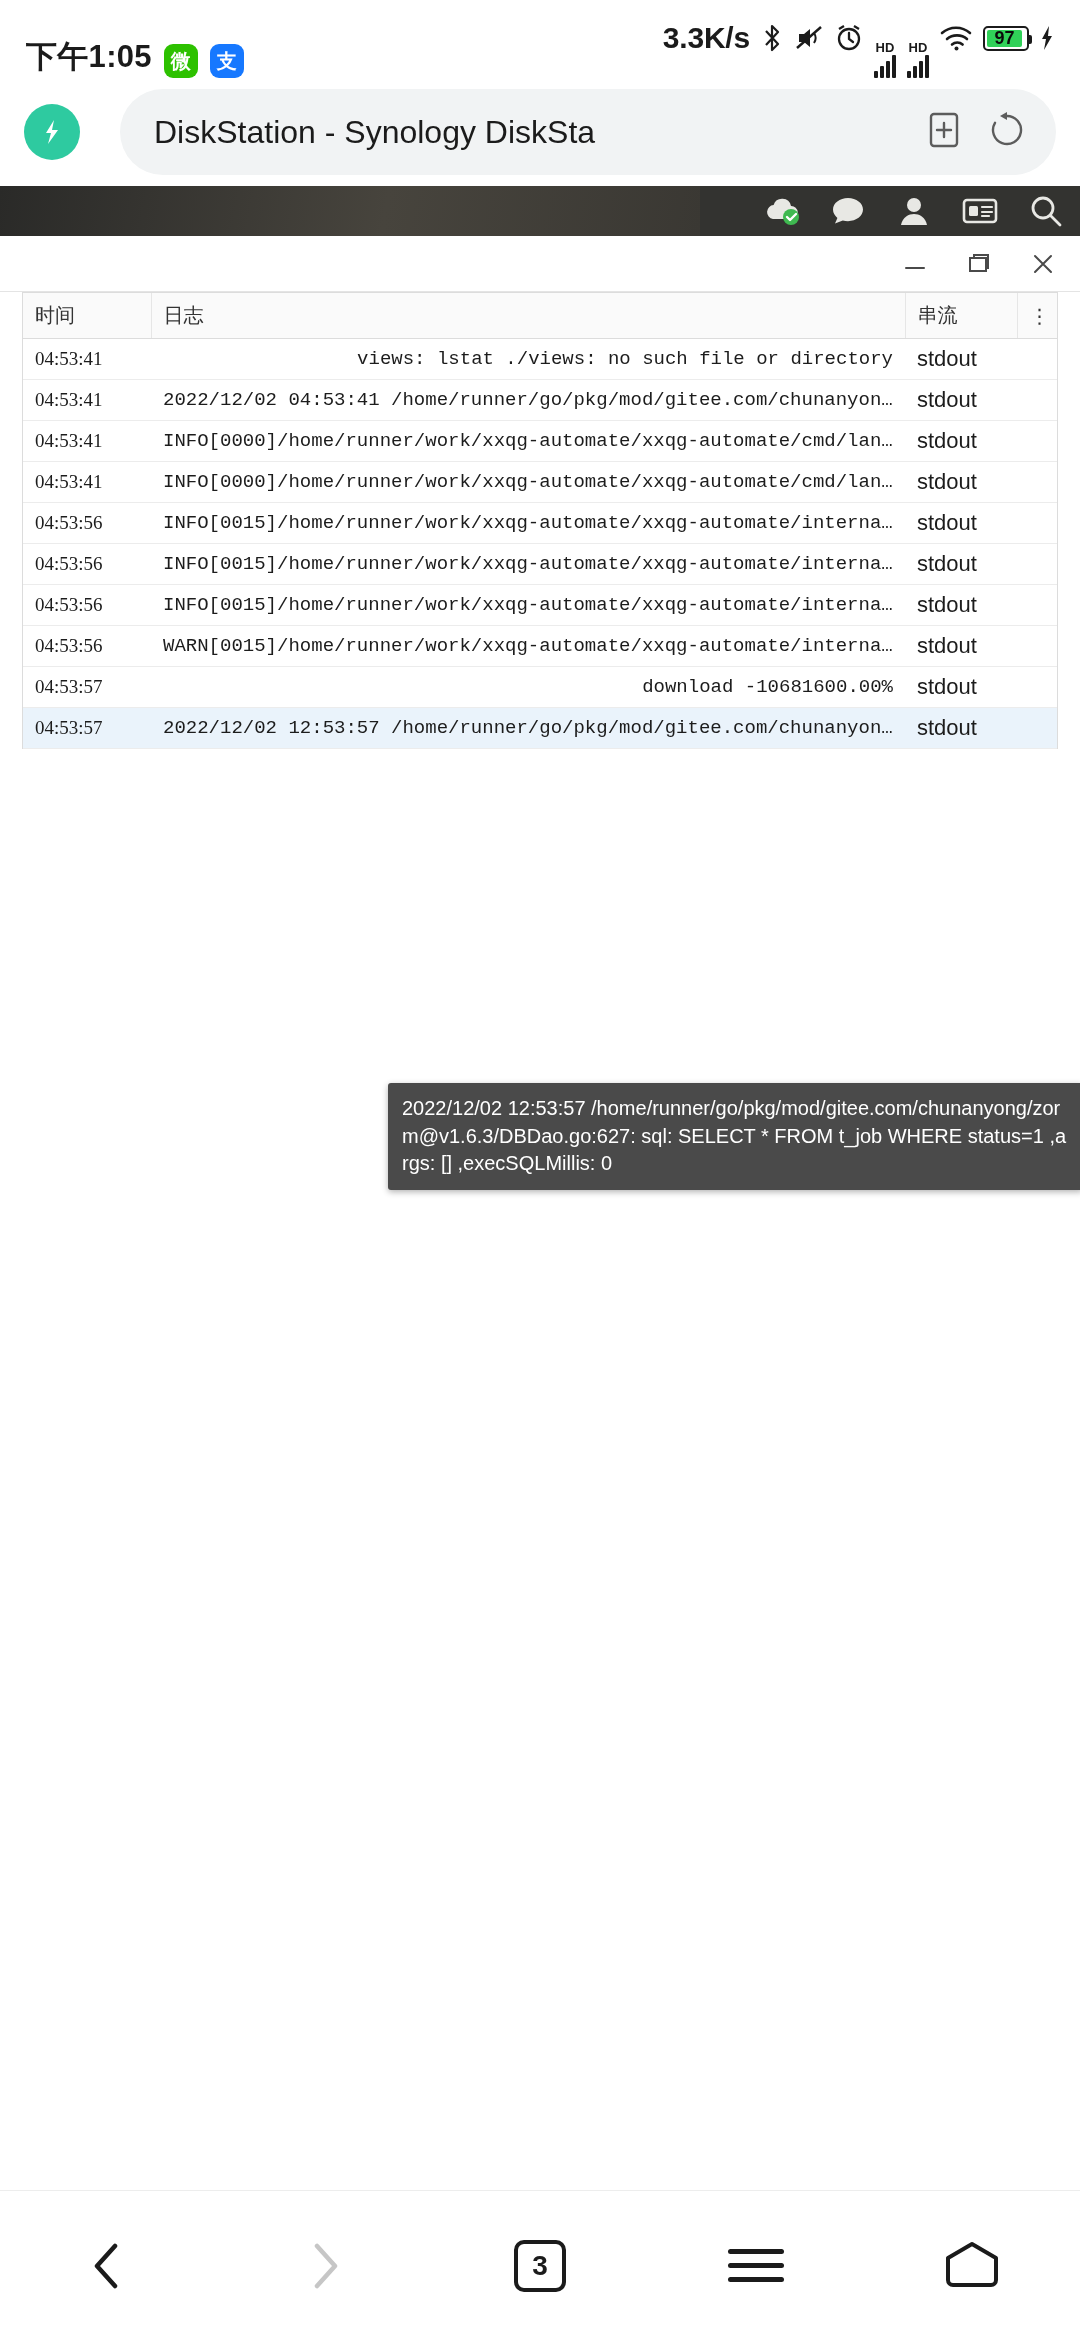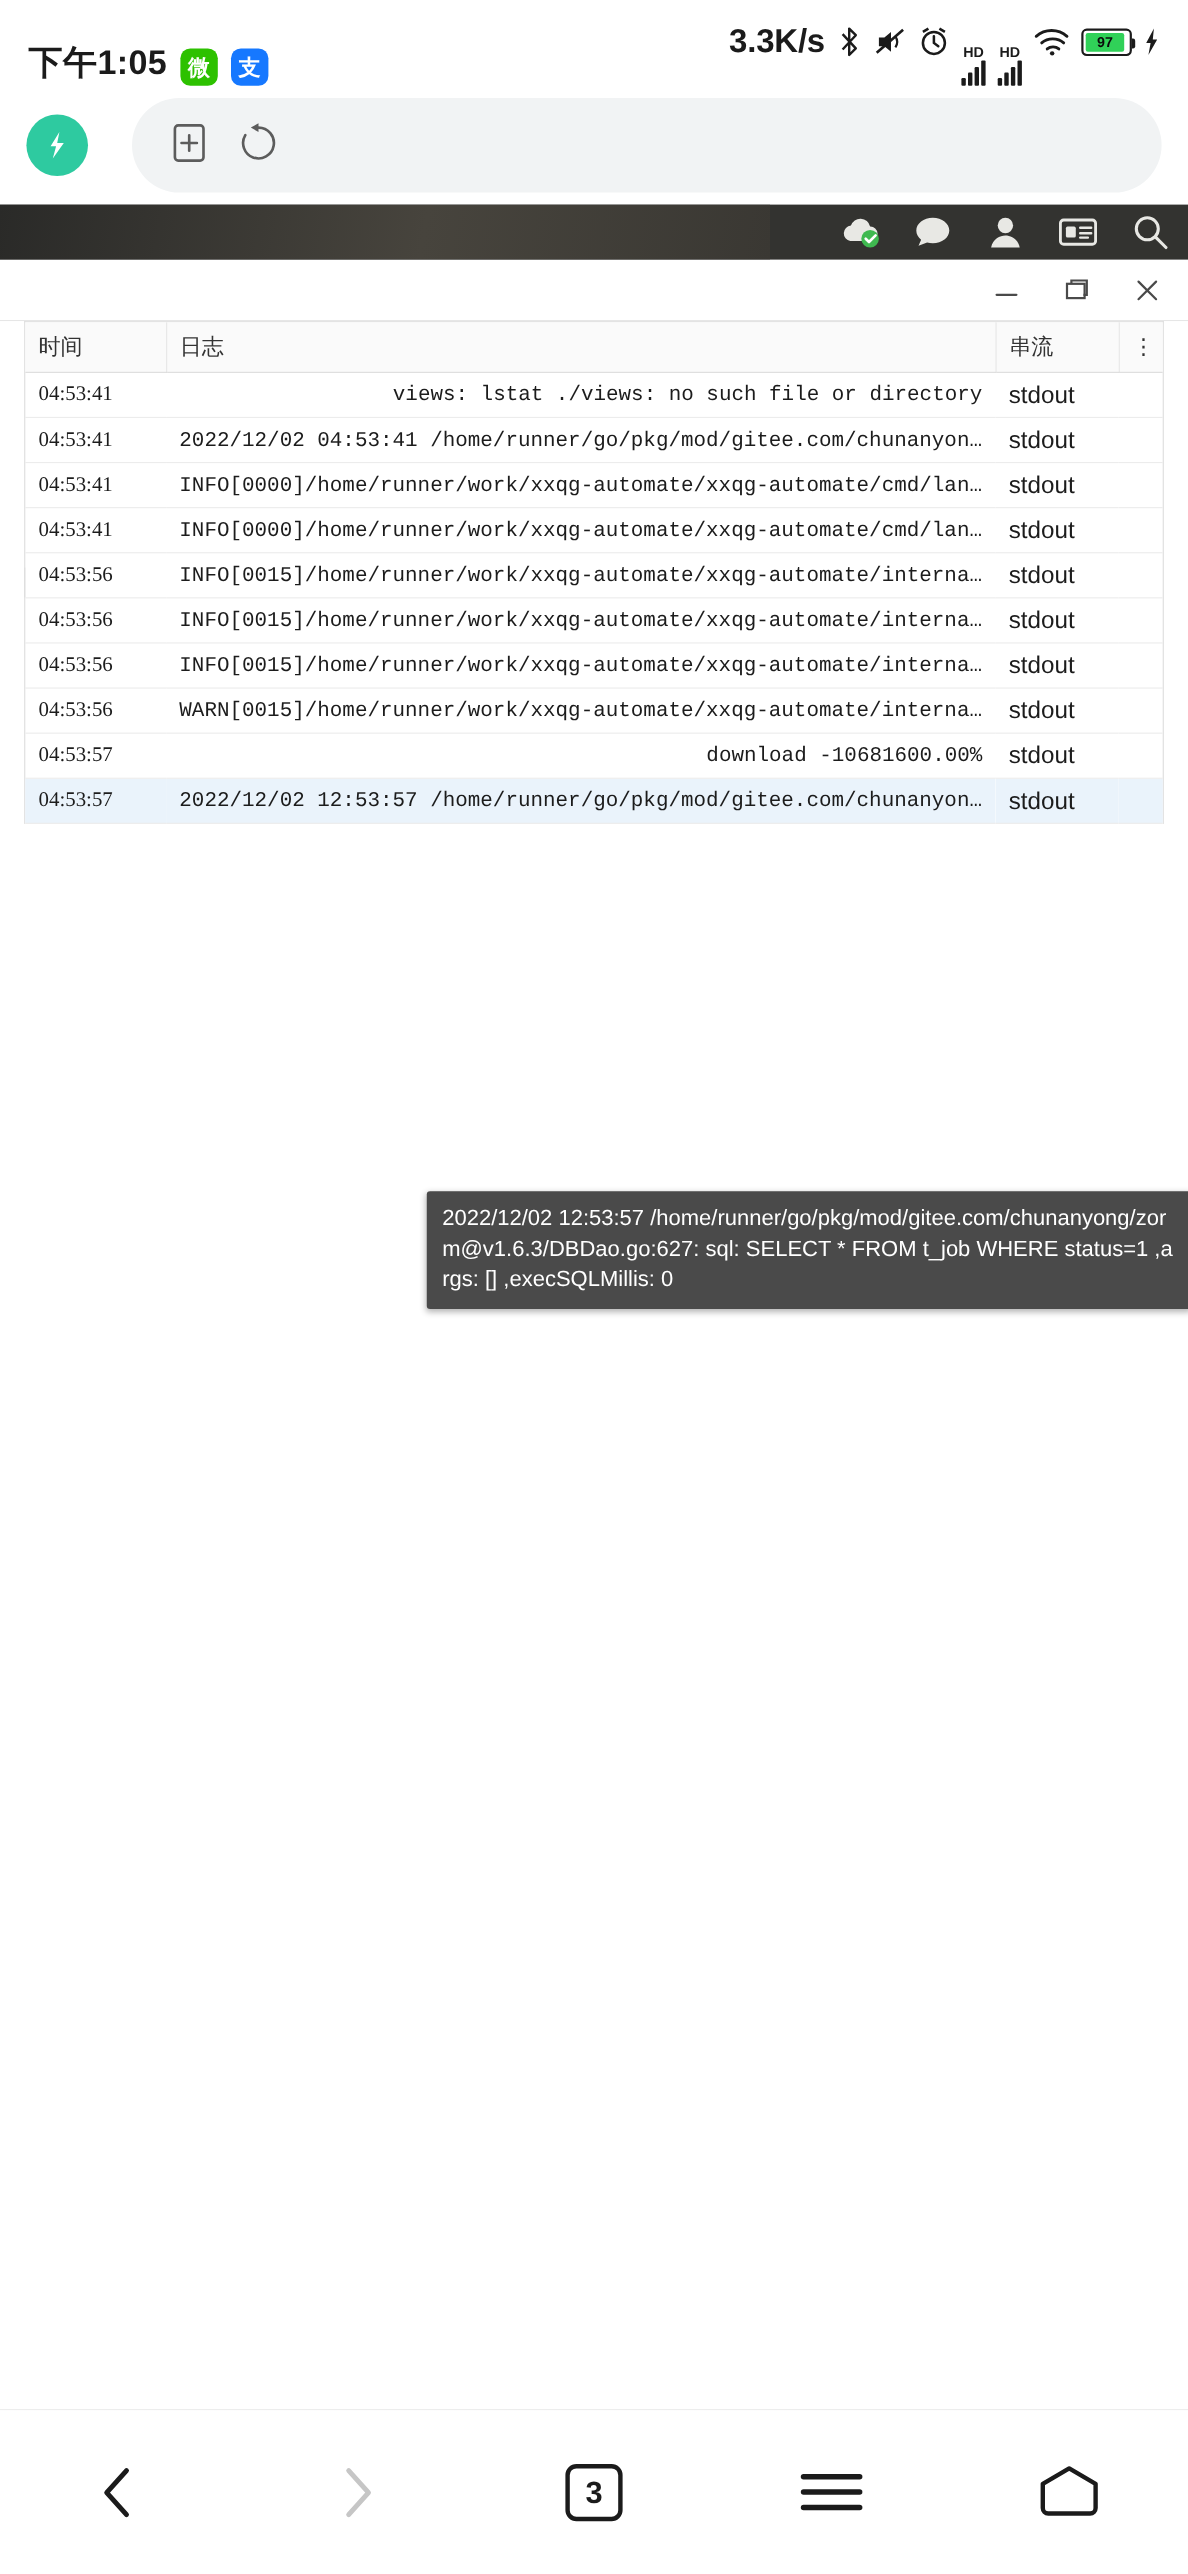--- a/index.html
+++ b/index.html
@@ -58,21 +58,21 @@
     border: 2px solid #1b1b1b; border-radius: 5px;
     position: relative; display: flex; align-items: center; padding: 2px;
   }
   .battery::after {
     content: ""; position: absolute; right: -5px; top: 7px;
     width: 3px; height: 9px; background: #1b1b1b; border-radius: 0 2px 2px 0;
   }
   .battery .fill {
     background: #30d158; height: 100%; width: 92%; border-radius: 2px;
     display: flex; align-items: center; justify-content: center;
-    font-size: 13px; font-weight: 700; color: #0a0a0a;
+    font-size: 18px; font-weight: 700; color: #0a0a0a;
   }
 
   
   .browserbar {
     height: 108px;
     display: flex; align-items: center;
     padding: 0 24px;
     background: #ffffff;
   }
   .shield {
@@ -288,20 +288,21 @@
 </div>
 
 <div class="browserbar">
   <span class="shield">
     <svg width="32" height="36" viewBox="0 0 32 36">
         <path d="M16 2l12 5v11c0 8-6 14-12 16C10 32 4 26 4 18V7z" fill="#ffffff" opacity="0.0"></path>
         <path d="M18 6l-8 13h5l-3 11 10-14h-6z" fill="#ffffff"></path>
       </svg>
   </span>
   <div class="urlbox">
+    <span class="urltext">DiskStation - Synology DiskSta</span>
     <span class="urlicons">
       <span>
         <svg width="36" height="38" viewBox="0 0 36 38">
             <rect x="5" y="3" width="26" height="32" rx="3" stroke="#5c5c5c" stroke-width="2.4" fill="none"></rect>
             <path d="M18 12v14M11 19h14" stroke="#5c5c5c" stroke-width="2.4" stroke-linecap="round"></path>
           </svg>
       </span>
       <span>
         <svg width="38" height="38" viewBox="0 0 38 38">
             <path d="M19 5a14 14 0 1 1-12 6.8" stroke="#5c5c5c" stroke-width="2.4" fill="none" stroke-linecap="round"></path>

